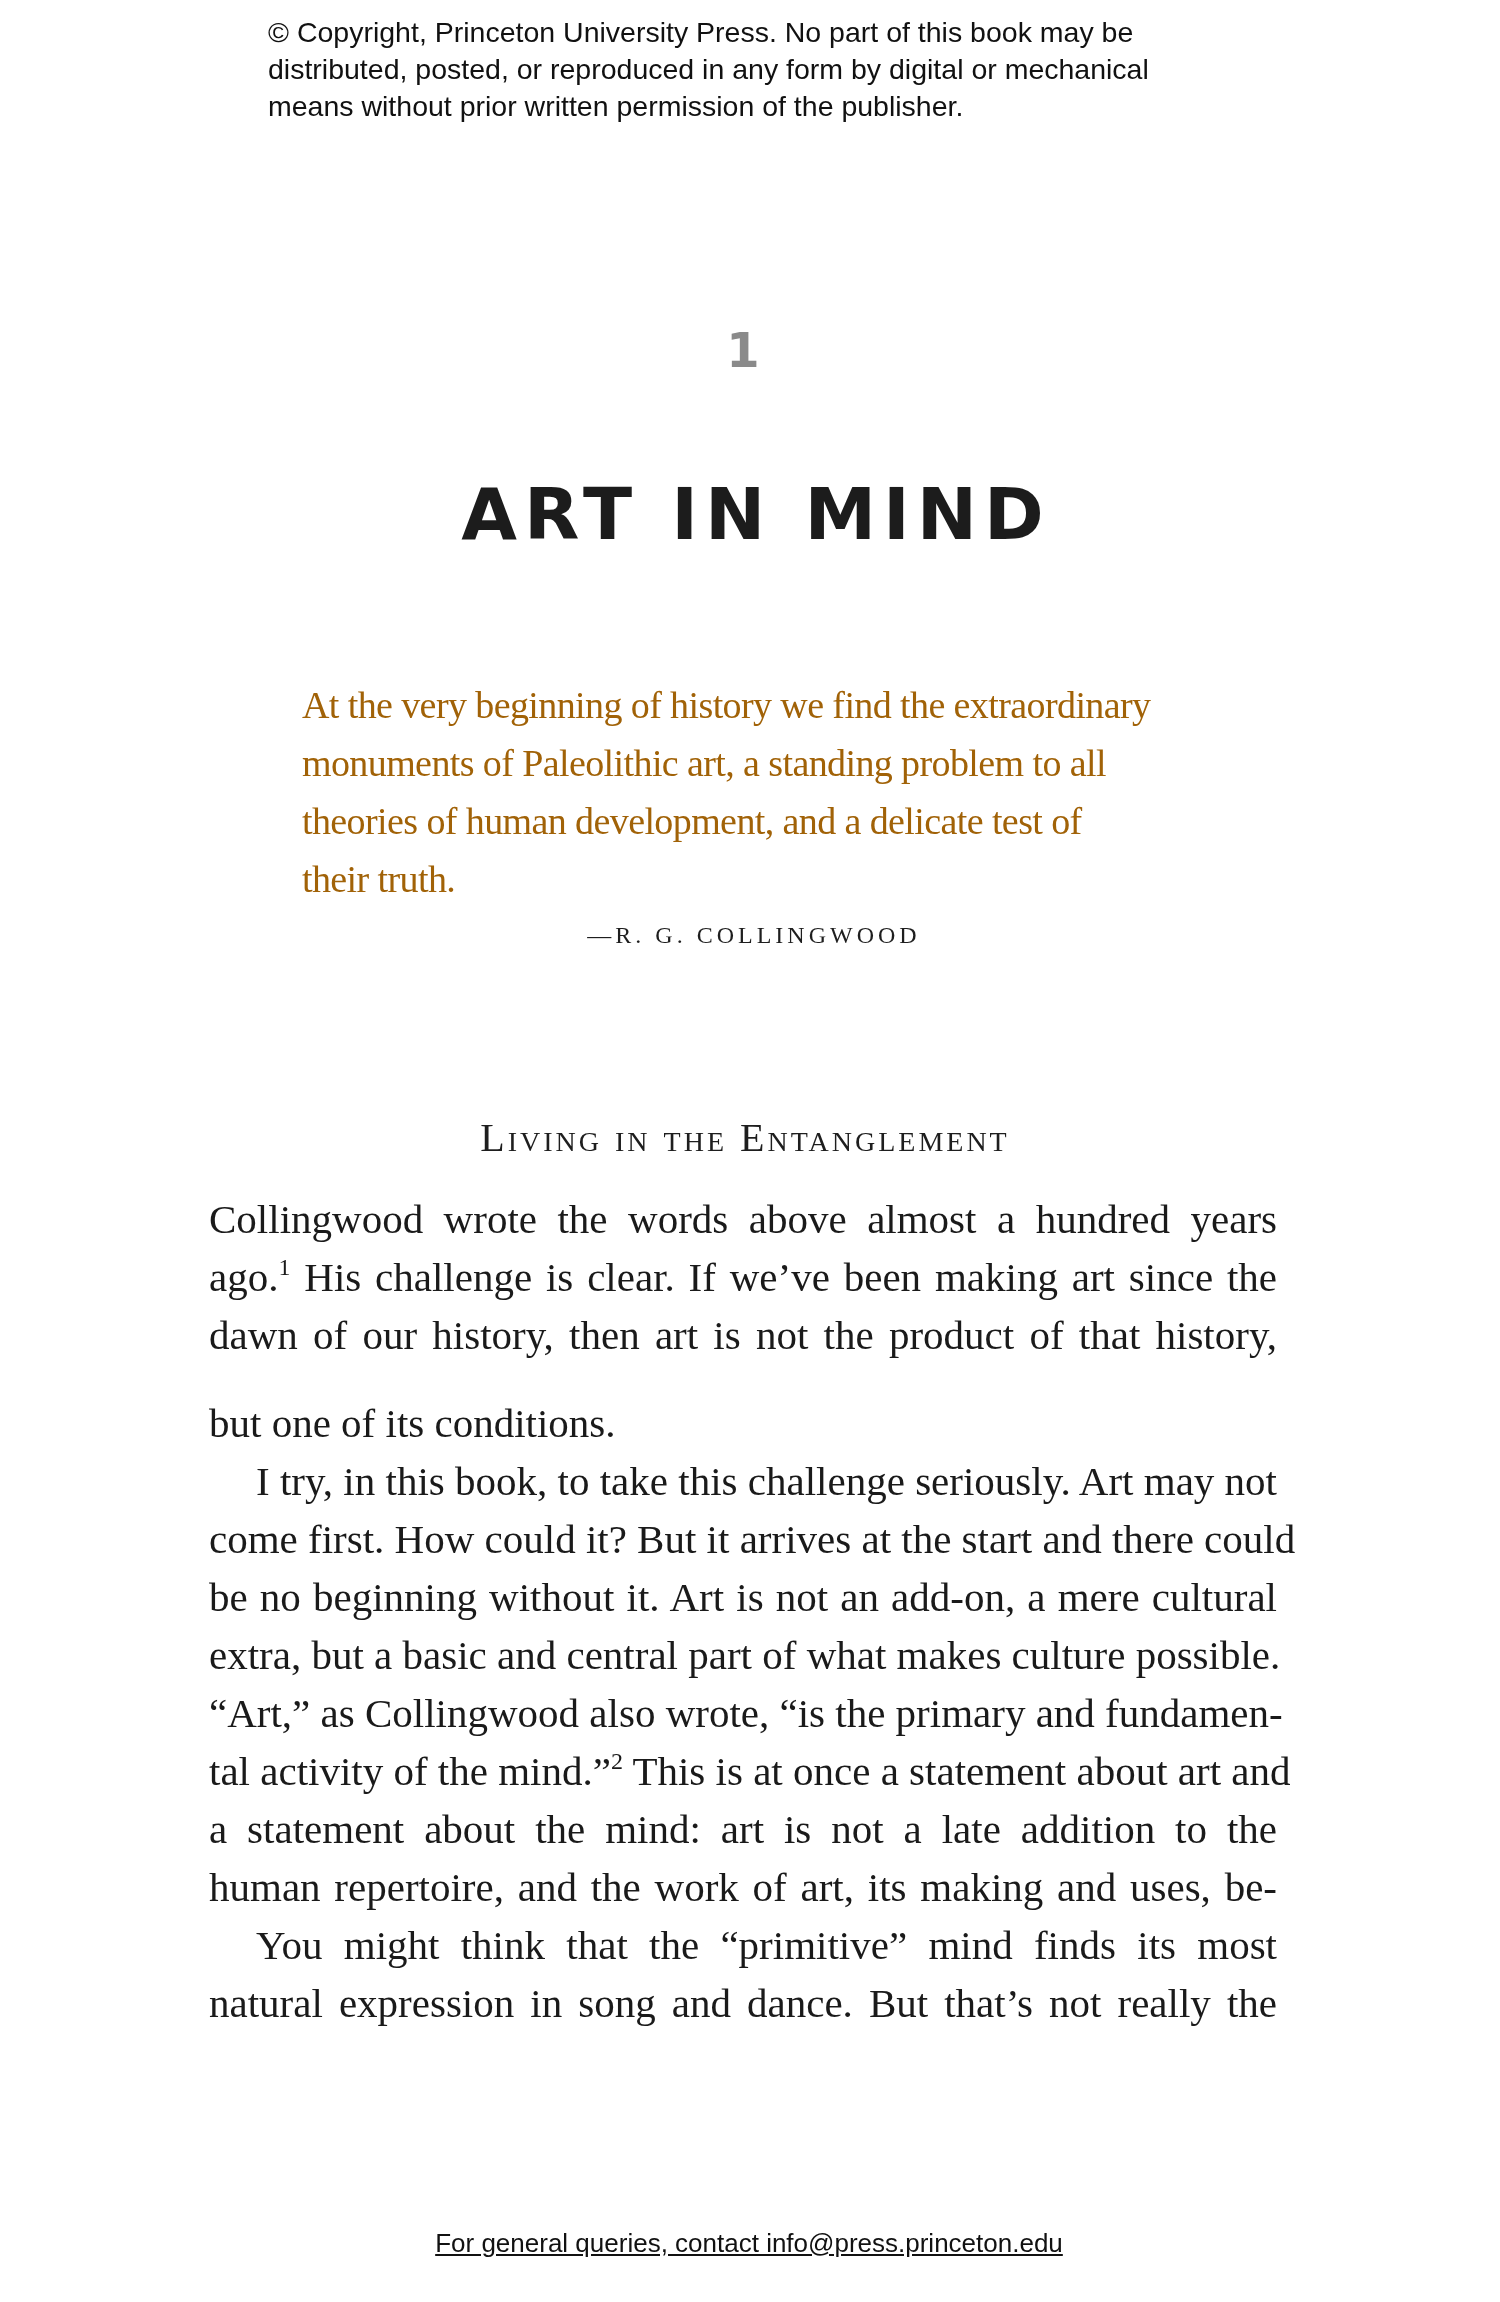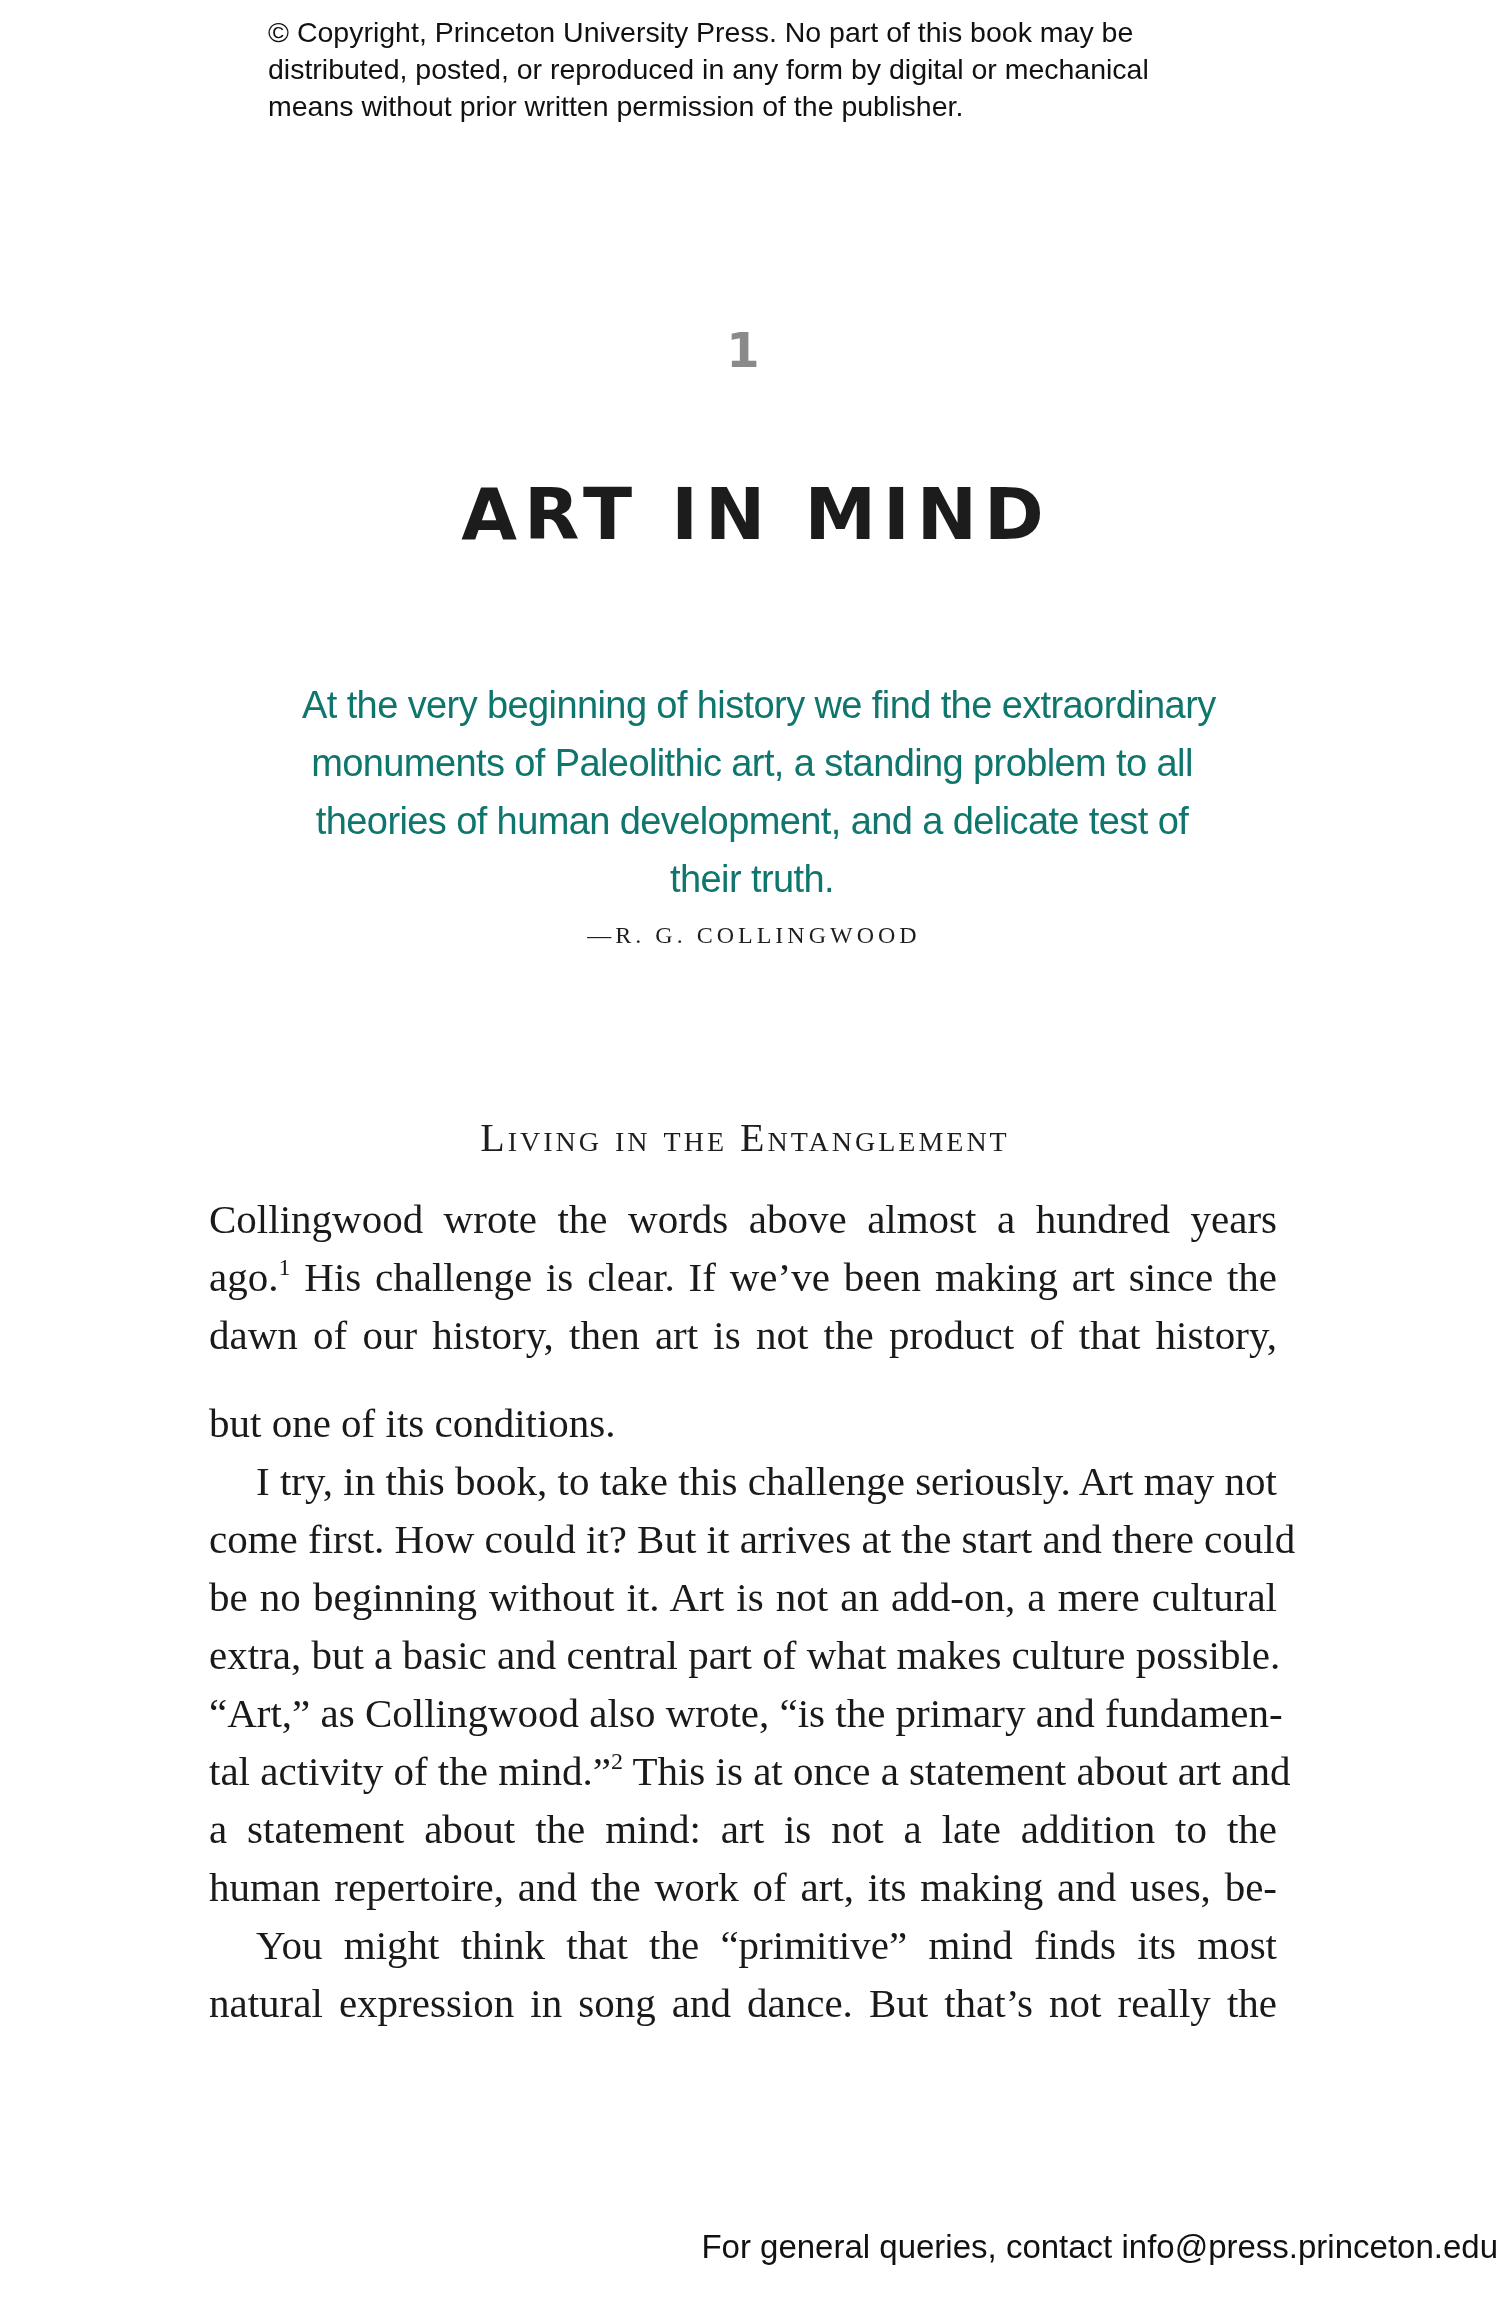--- a/index.html
+++ b/index.html
@@ -12,45 +12,44 @@
   .chapter-num {
     position: absolute; left: 0; width: 1486px; top: 322px; text-align: center;
     font-family: "DejaVu Sans", sans-serif; font-weight: bold; font-size: 48px; color: #8a8a8a;
   }
   .chapter-title {
     position: absolute; left: 0; width: 1486px; top: 472px; text-align: center;
     font-family: "DejaVu Sans", sans-serif; font-weight: bold; font-size: 72px; letter-spacing: 7px; color: #1c1c1c; margin-left: 13px;
   }
   .epigraph {
     position: absolute; left: 302px; top: 676px; width: 900px;
-    font-family: Liberation Sans, sans-serif; font-size: 38px; line-height: 58px; color: #0f766e;
+    font-family: Liberation Serif, serif; font-size: 38px; line-height: 58px; color: #a16207;
     letter-spacing: -0.6px;
-    text-align: center;
   }
   .epigraph span { display: block; white-space: nowrap; }
   .attribution {
     position: absolute; left: 0; width: 1486px; top: 922px; text-align: center;
     font-family: "Liberation Serif", serif; font-size: 24px; letter-spacing: 4px; color: #1e1e1e; padding-left: 11px;
   }
   .section-heading {
     position: absolute; left: 0; width: 1490px; top: 1114px; text-align: center;
     font-family: "Liberation Serif", serif; font-size: 40px; font-variant: small-caps; letter-spacing: 3px; color: #1e1e1e;
   }
   .body-text {
     position: absolute; left: 209px; top: 1190px; width: 1068px;
     font-family: "Liberation Serif", serif; font-size: 41px; line-height: 58px; color: #1a1a1a;
   }
   .line { display: block; white-space: nowrap; text-align: justify; text-align-last: justify; height: 58px; }
   .line.last { text-align-last: left; margin-top: 30px; }
   .line.indent { padding-left: 47px; }
   .body-text sup { font-size: 24px; line-height: 0; vertical-align: 16px; }
   .para-gap { display: block; height: 0px; }
   .footer {
-    position: absolute; left: 0; width: 1498px; top: 2228px; text-align: right;
-    font-family: "Liberation Sans", sans-serif; font-size: 33px; color: #111;
+    position: absolute; left: 0; width: 1498px; top: 2228px; text-align: center;
+    font-family: "Liberation Sans", sans-serif; font-size: 26px; color: #111; text-decoration: underline;
   }
 </style>
 </head>
 <body>
 
 <div class="copyright">
   <span>© Copyright, Princeton University Press. No part of this book may be</span>
   <span>distributed, posted, or reproduced in any form by digital or mechanical</span>
   <span>means without prior written permission of the publisher.</span>
 </div>

